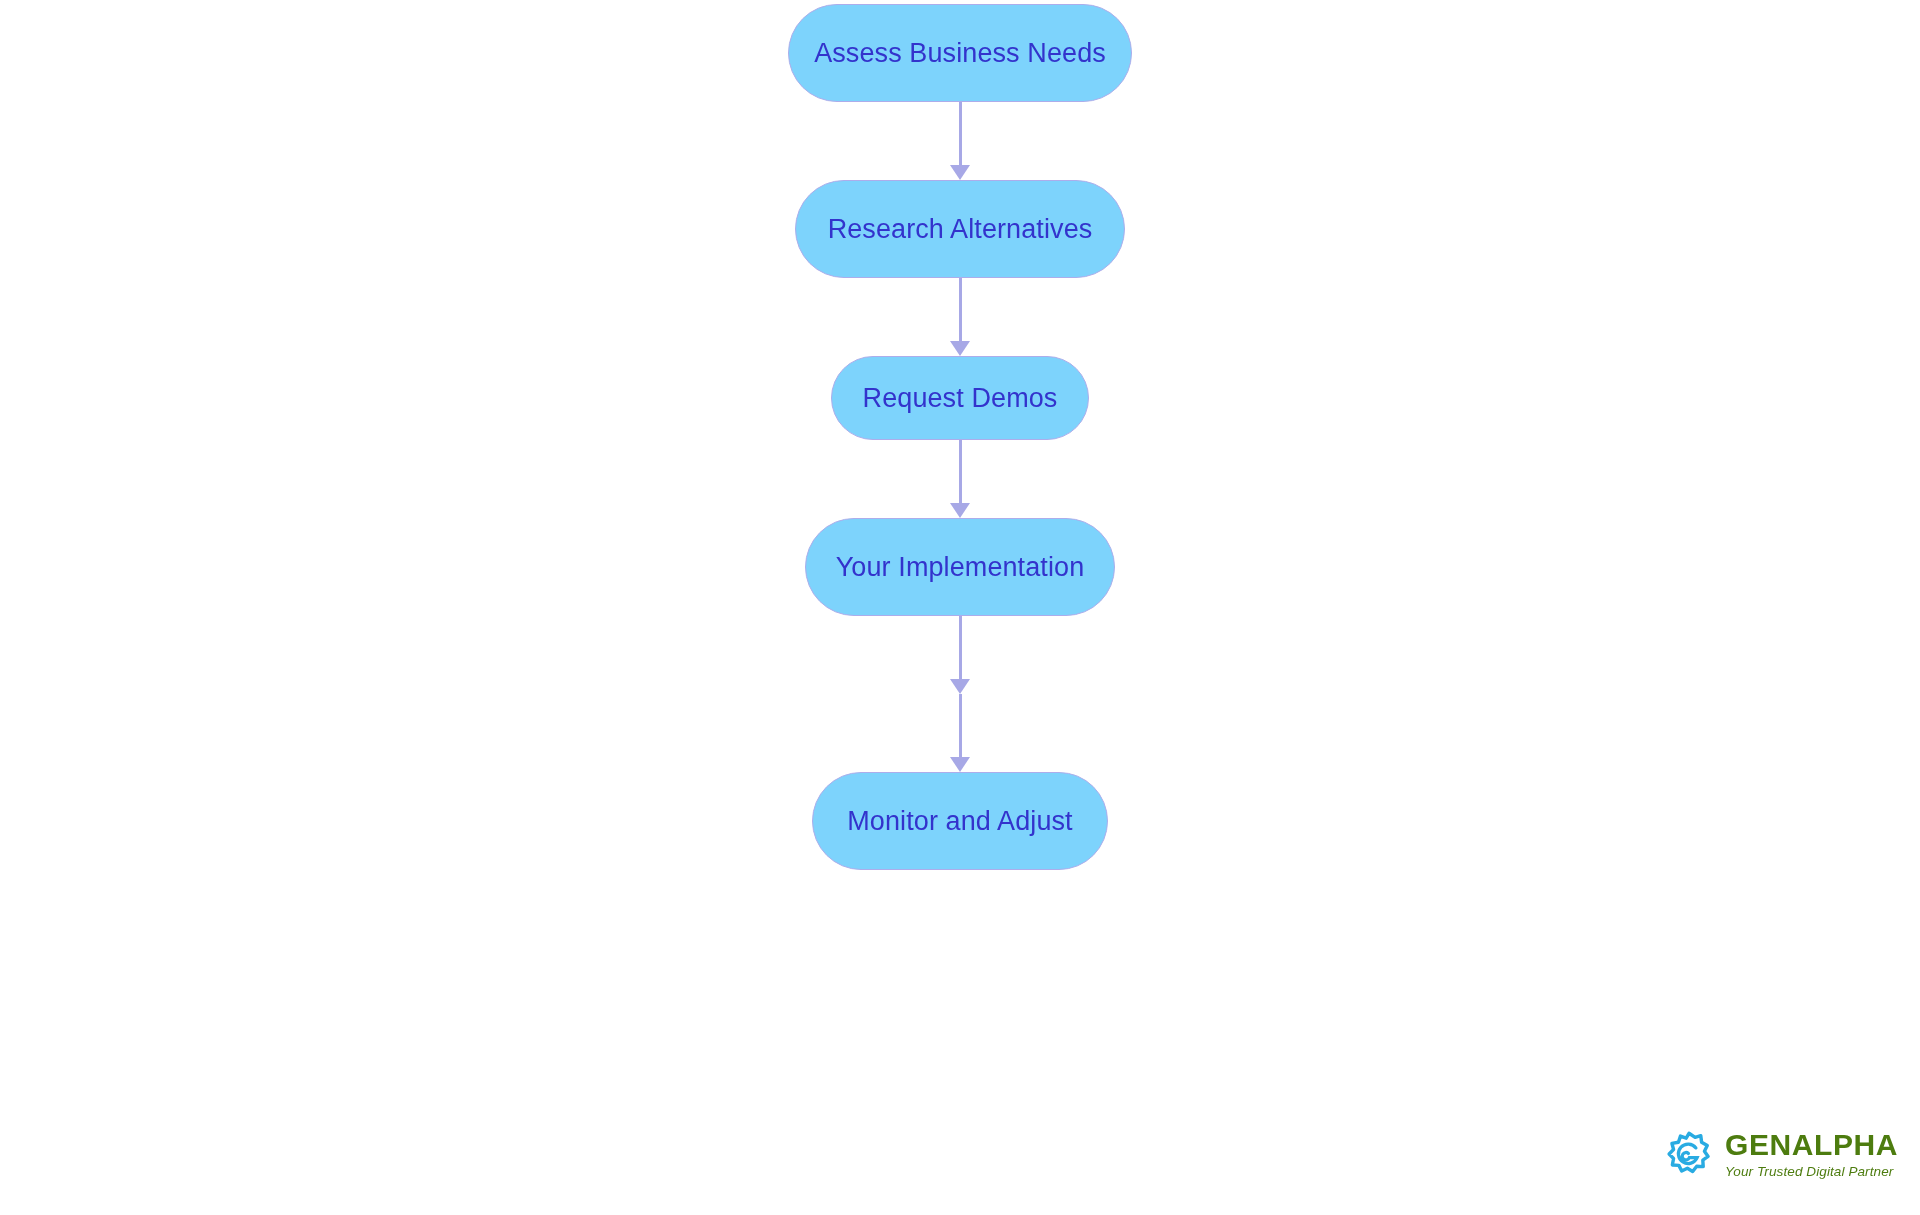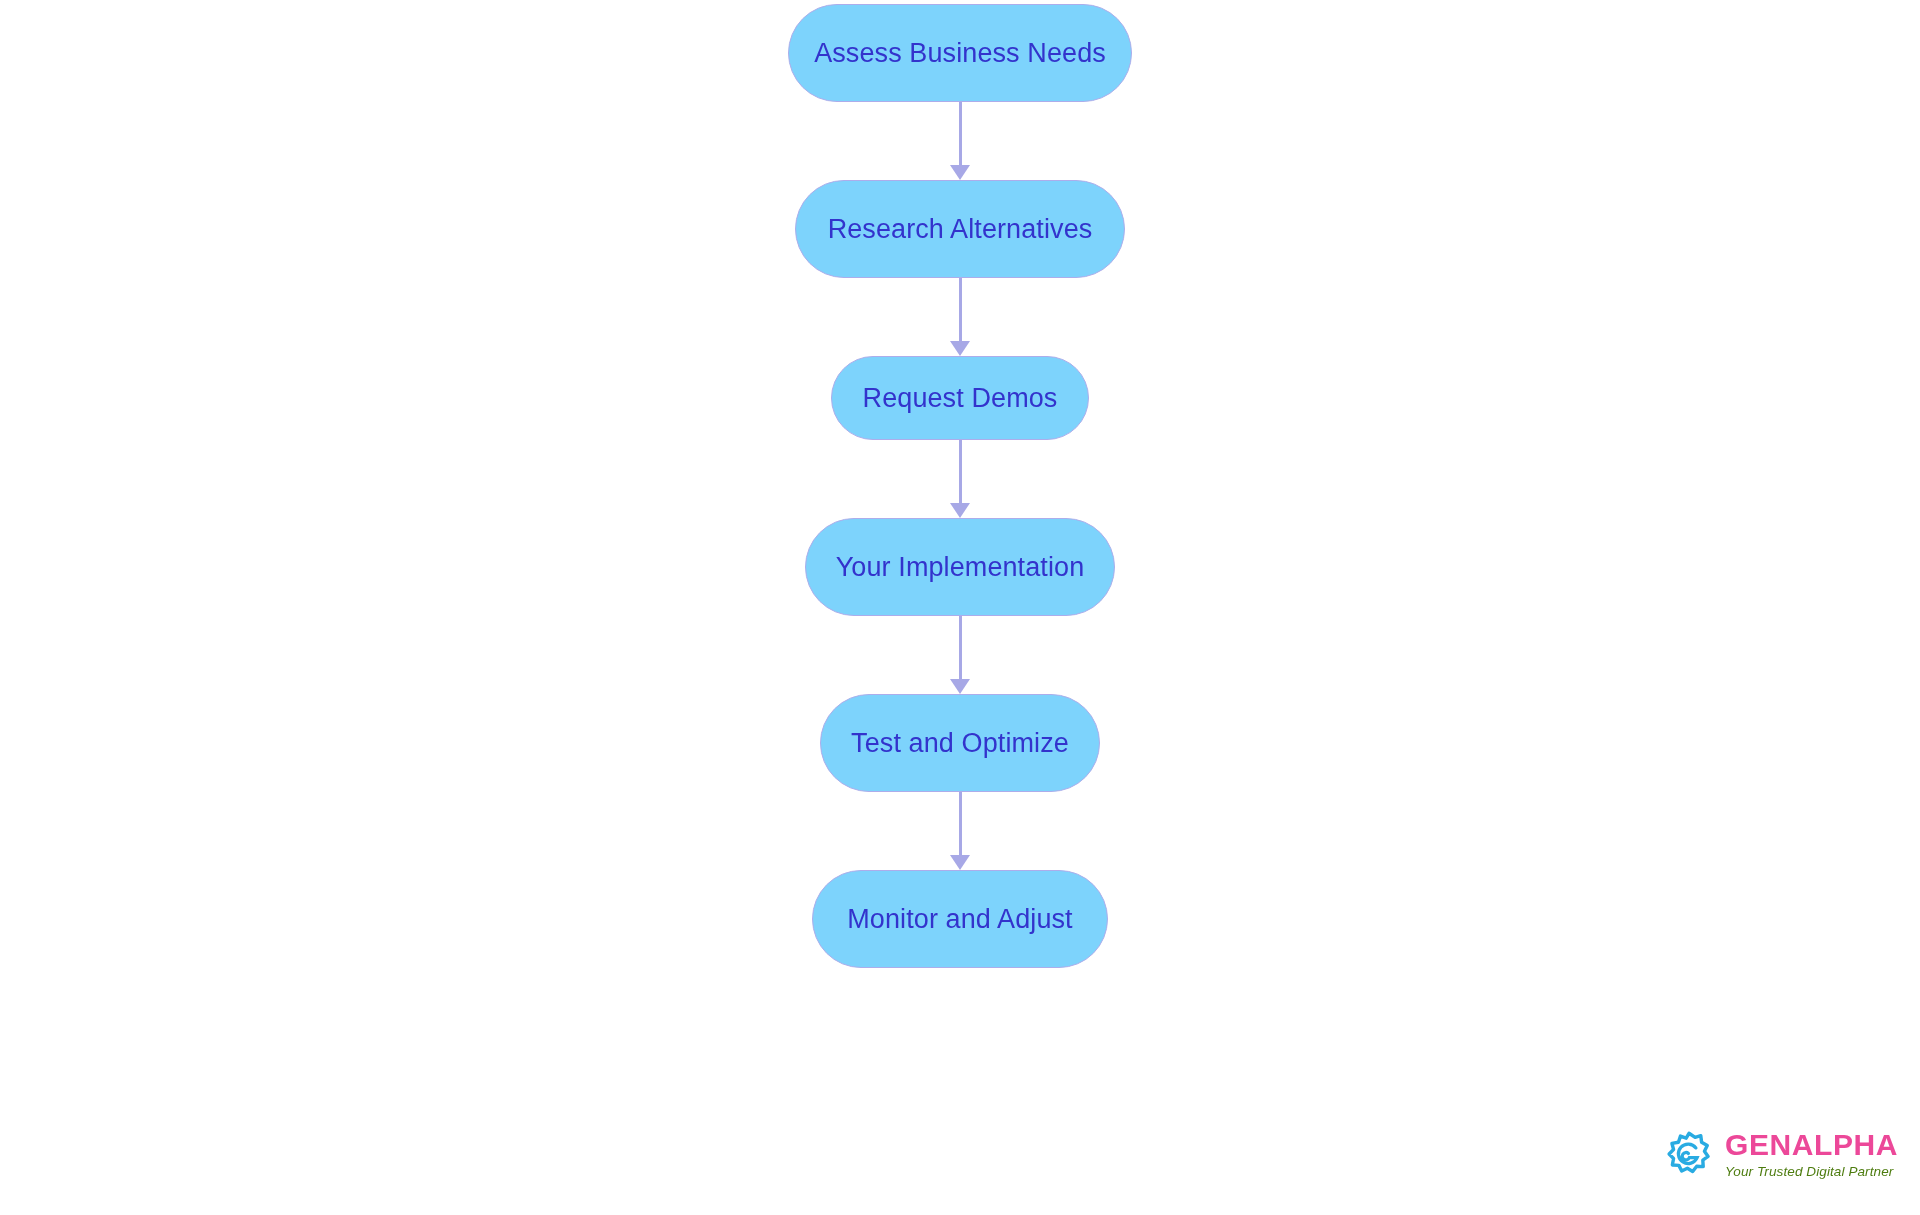--- a/index.html
+++ b/index.html
@@ -92,21 +92,21 @@
   }
   .logo-text {
     display: flex;
     flex-direction: column;
     justify-content: center;
     line-height: 1;
   }
   .logo-name {
     font-size: 30px;
     font-weight: 700;
-    color: #ec4899;
+    color: #4d7c0f;
     letter-spacing: .6px;
     line-height: 1;
   }
   .logo-tagline {
     font-size: 13.5px;
     font-style: italic;
     font-weight: 400;
     color: #4d7c0f;
     letter-spacing: .1px;
     margin-top: 5px;
@@ -140,23 +140,20 @@
         <div class="stem"></div>
         <div class="head"></div>
       </div>
       <div class="node" style="width: 310px; height: 98px;">
         <span>Your Implementation</span>
       </div>
       <div class="connector" style="height: 78px;">
         <div class="stem"></div>
         <div class="head"></div>
       </div>
-      <div class="node" style="width: 280px; height: 98px;">
-        <span>Test and Optimize</span>
-      </div>
       <div class="connector" style="height: 78px;">
         <div class="stem"></div>
         <div class="head"></div>
       </div>
       <div class="node" style="width: 296px; height: 98px;">
         <span>Monitor and Adjust</span>
       </div>
     </div>
 
   <div class="logo" id="brand-logo" style="left:1663px; top:1128px;">

